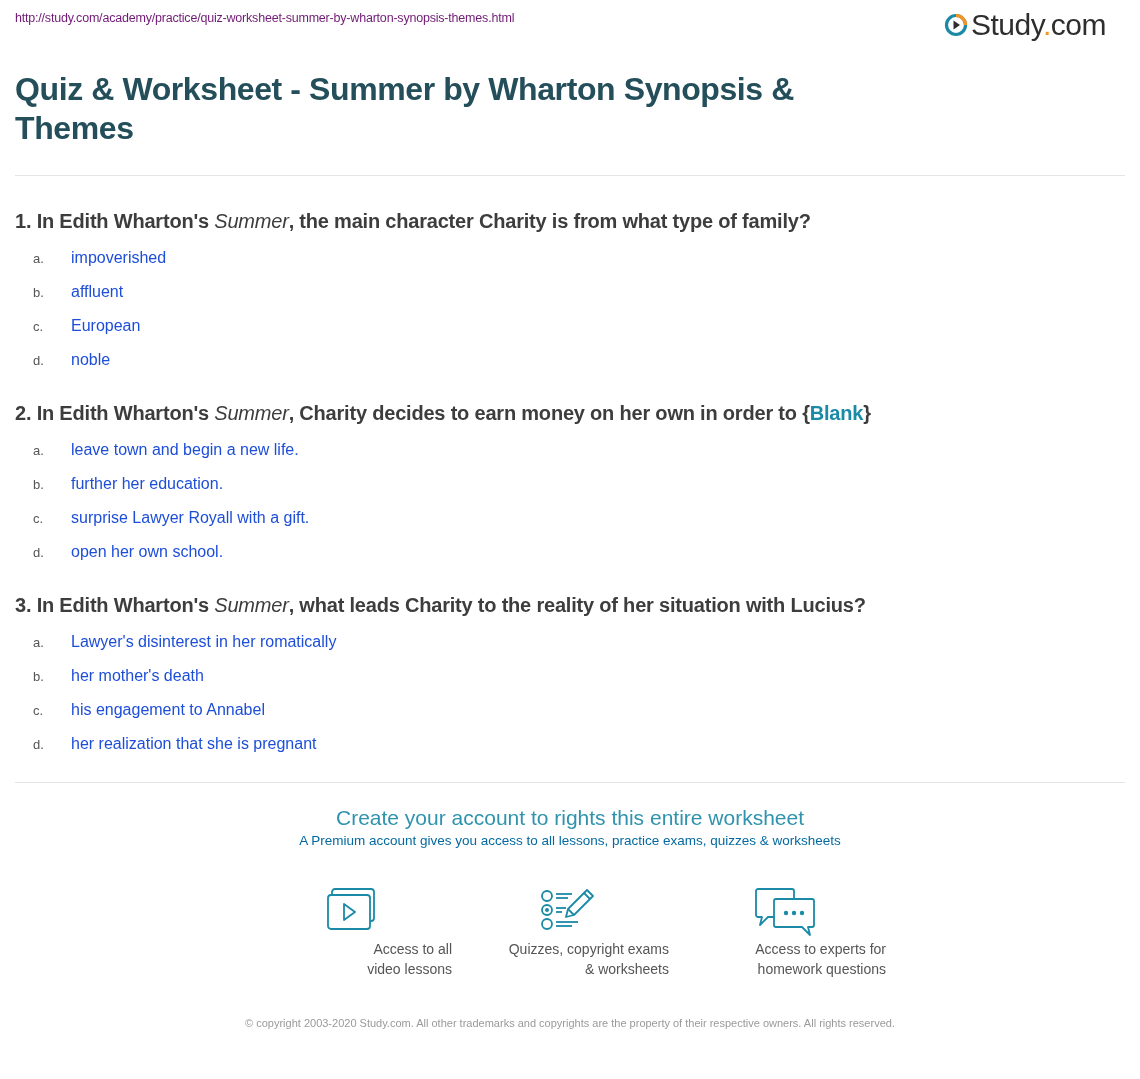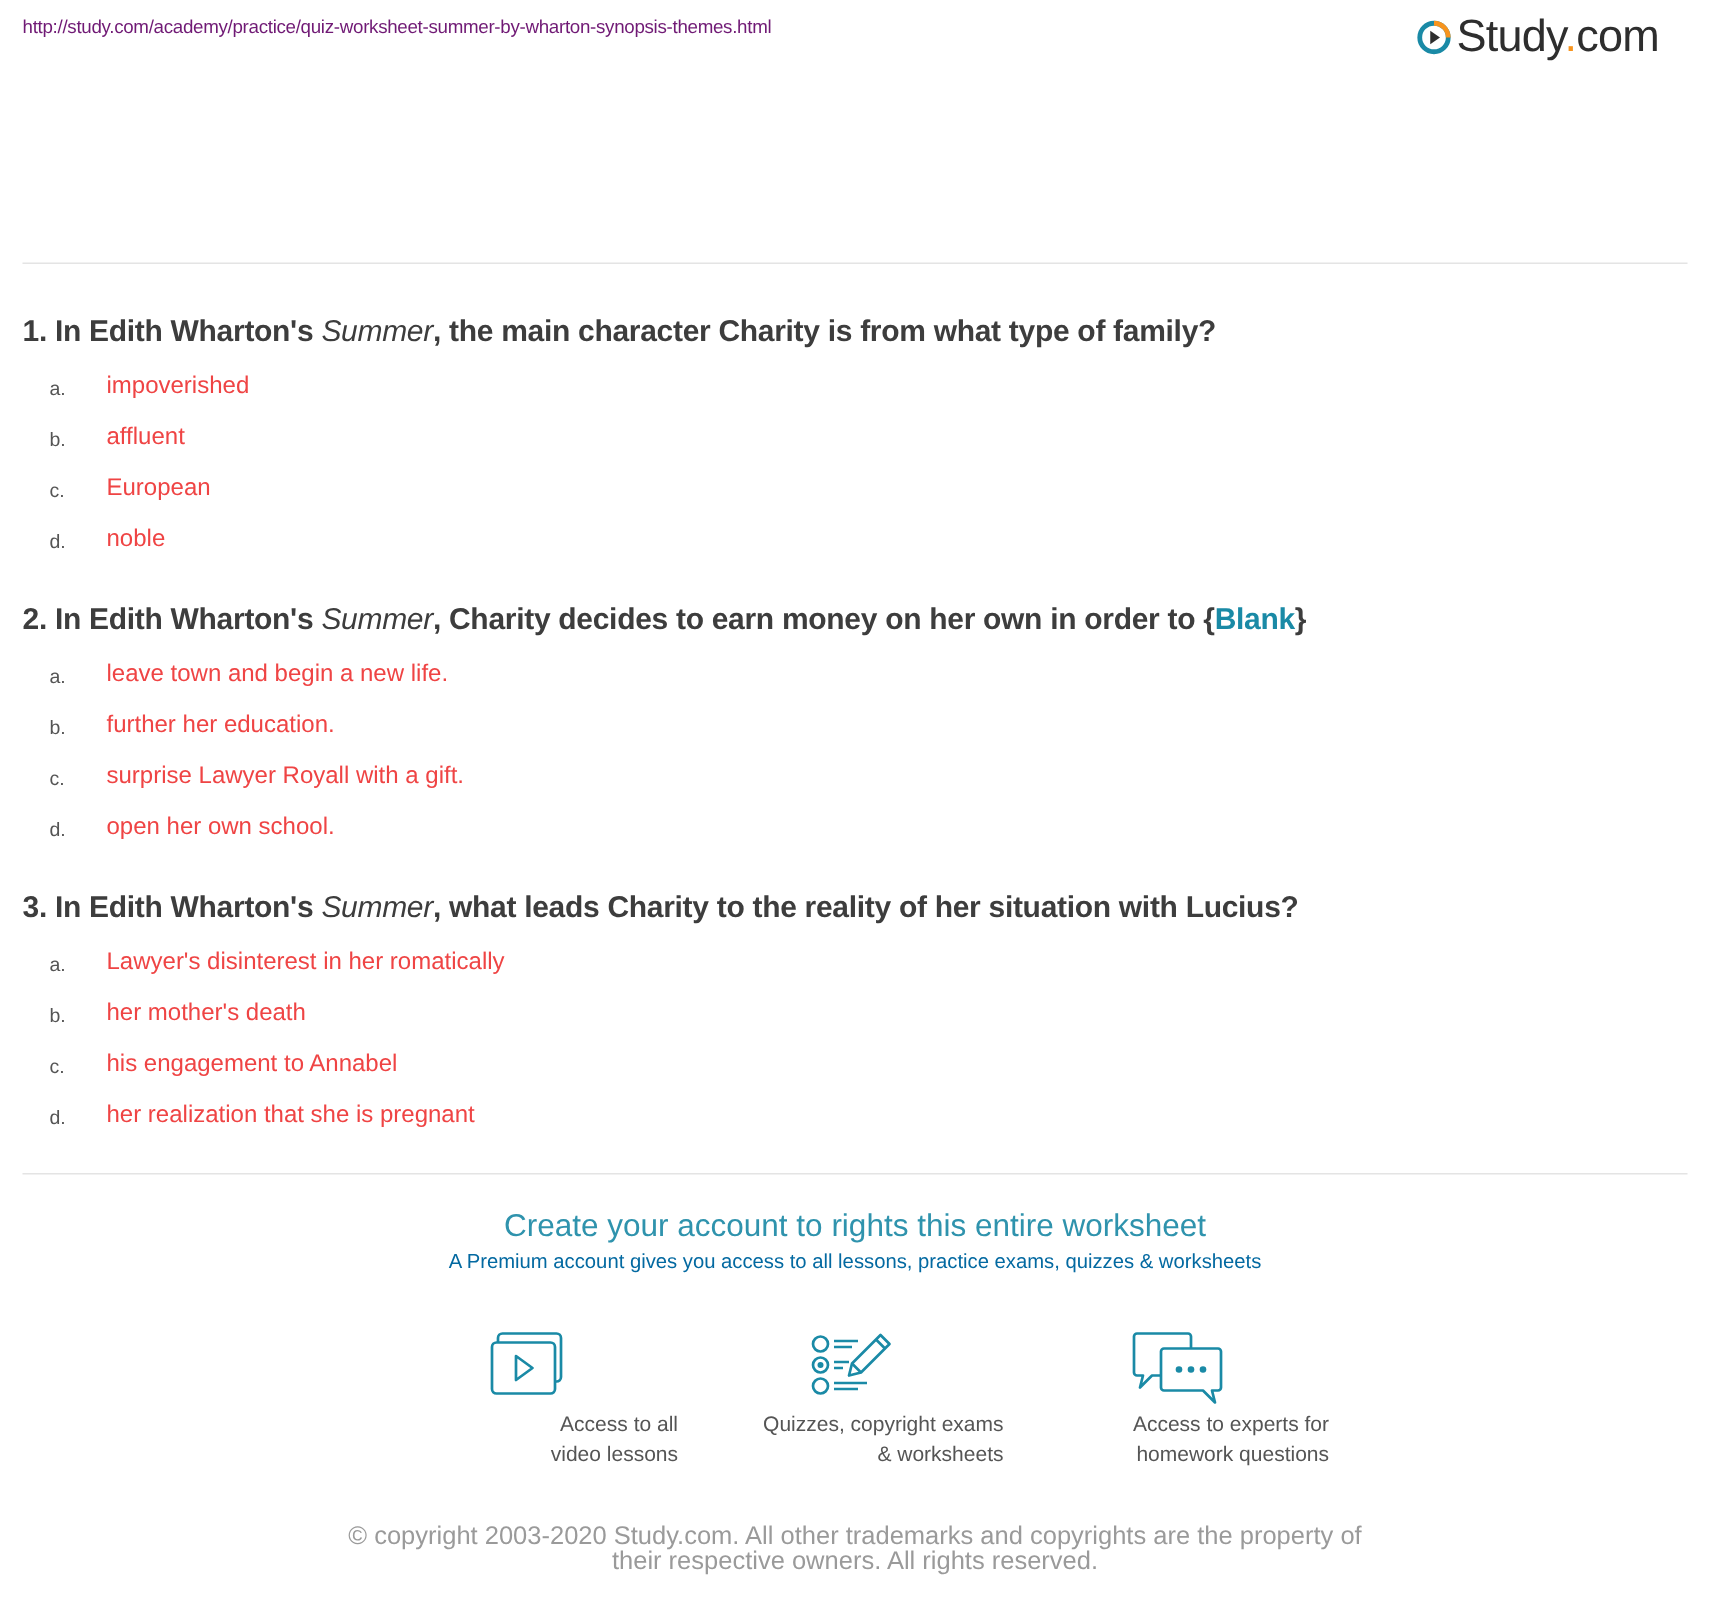--- a/index.html
+++ b/index.html
@@ -47,21 +47,21 @@
     .q-text em { font-weight: normal; font-style: italic; }
     .q-text .blank { color: #1a8aa6; font-weight: bold; }
     .answers { margin-top: 8px; list-style: none; }
     .answer { display: flex; height: 34px; align-items: center; }
     .answer-letter {
       width: 56px; padding-left: 18px; font-size: 13px; color: #555;
       font-family: "Liberation Sans", sans-serif;
     }
     .answer-text {
       font-family: "Liberation Sans", sans-serif;
-      font-size: 16px; color: #ef4444;
+      font-size: 16px; color: #1d4ed8;
     }
 
     .cta {
       position: absolute; left: 0; top: 804px; width: 1140px; text-align: center;
     }
     .cta-title {
       font-family: "Liberation Sans", sans-serif;
       font-size: 21px; color: #2f93ad; line-height: 28px; font-weight: normal;
       text-decoration: none; display: inline-block;
     }
@@ -76,39 +76,40 @@
       position: absolute; width: 200px; text-align: center;
     }
     .feature svg { display: block; margin: 0 auto; }
     .feature-label {
       font-family: "Liberation Sans", sans-serif;
       font-size: 14px; line-height: 20px; color: #555; margin-top: 8px; text-align: right;
     }
     .copyright {
       position: absolute; left: 215px; top: 1015px; width: 710px; text-align: center;
       font-family: "Liberation Sans", sans-serif;
-      font-size: 17px; line-height: 17px; color: #9a9a9a;
+      font-size: 11px; line-height: 17px; color: #9a9a9a;
     }
   </style>
 </head>
 <body>
 
 <div class="page">
 
   <div class="url">http://study.com/academy/practice/quiz-worksheet-summer-by-wharton-synopsis-themes.html</div>
 
   <div class="logo">
     <svg class="logo-mark" viewBox="0 0 24 24">
       <circle cx="12" cy="12" r="9.5" fill="none" stroke="#1a8aa6" stroke-width="3.2"></circle>
       <path d="M12 2.5 A9.5 9.5 0 0 1 21.5 12" fill="none" stroke="#f7941e" stroke-width="3.2"></path>
       <path d="M9.5 7.5 L16 12 L9.5 16.5 Z" fill="#2e2e2e"></path>
     </svg>
     <span class="logo-text"><span>Study</span><span class="logo-dot">.</span><span>com</span></span>
   </div>
 
+  <h1 class="title">Quiz &amp; Worksheet - Summer by Wharton Synopsis &amp; Themes</h1>
 
   <div class="hr" style="top:175px"></div>
 
   <div class="question" style="top:209px">
     <div class="q-text"><span>1.</span> <span>In Edith Wharton's</span> <em>Summer</em><span>, the main character Charity is from what type of family?</span></div>
     <ul class="answers">
       <li class="answer">
           <span class="answer-letter">a.</span>
           <span class="answer-text">impoverished</span>
         </li>

